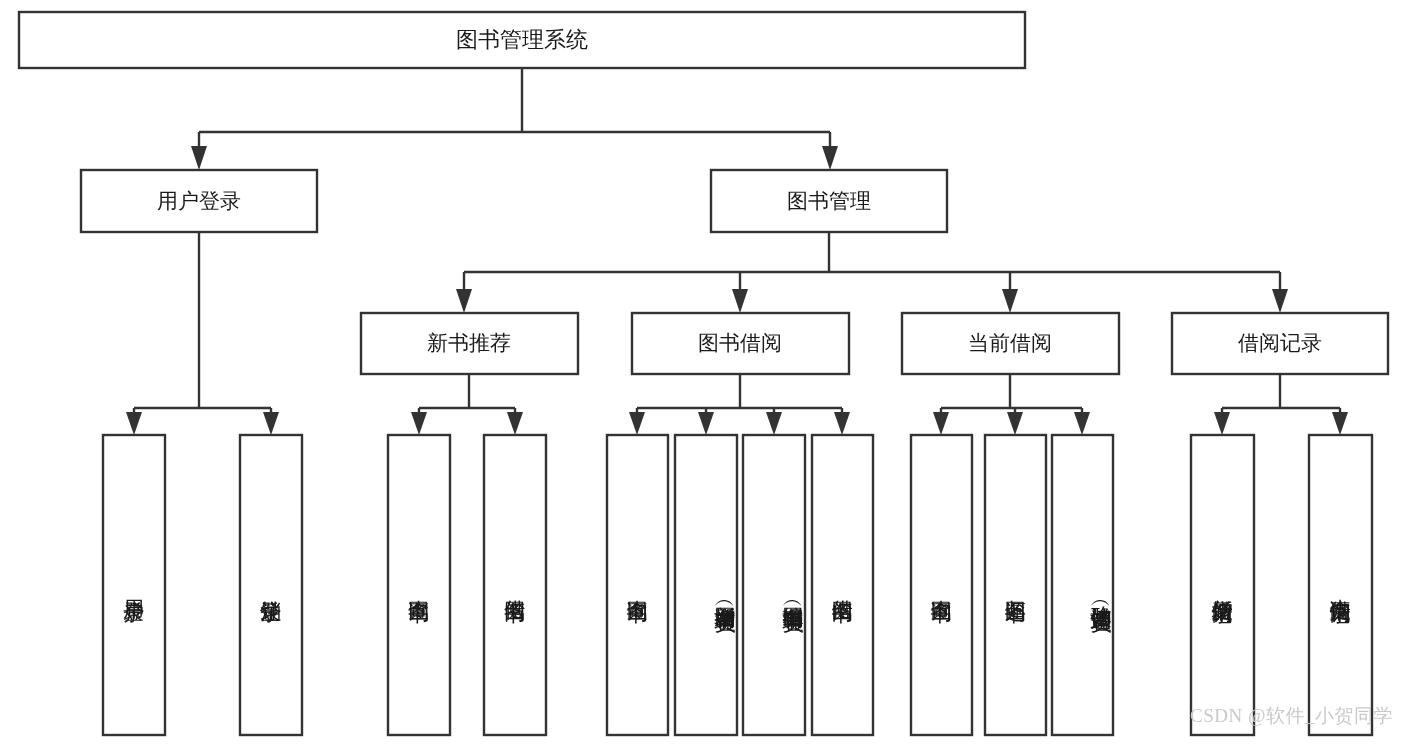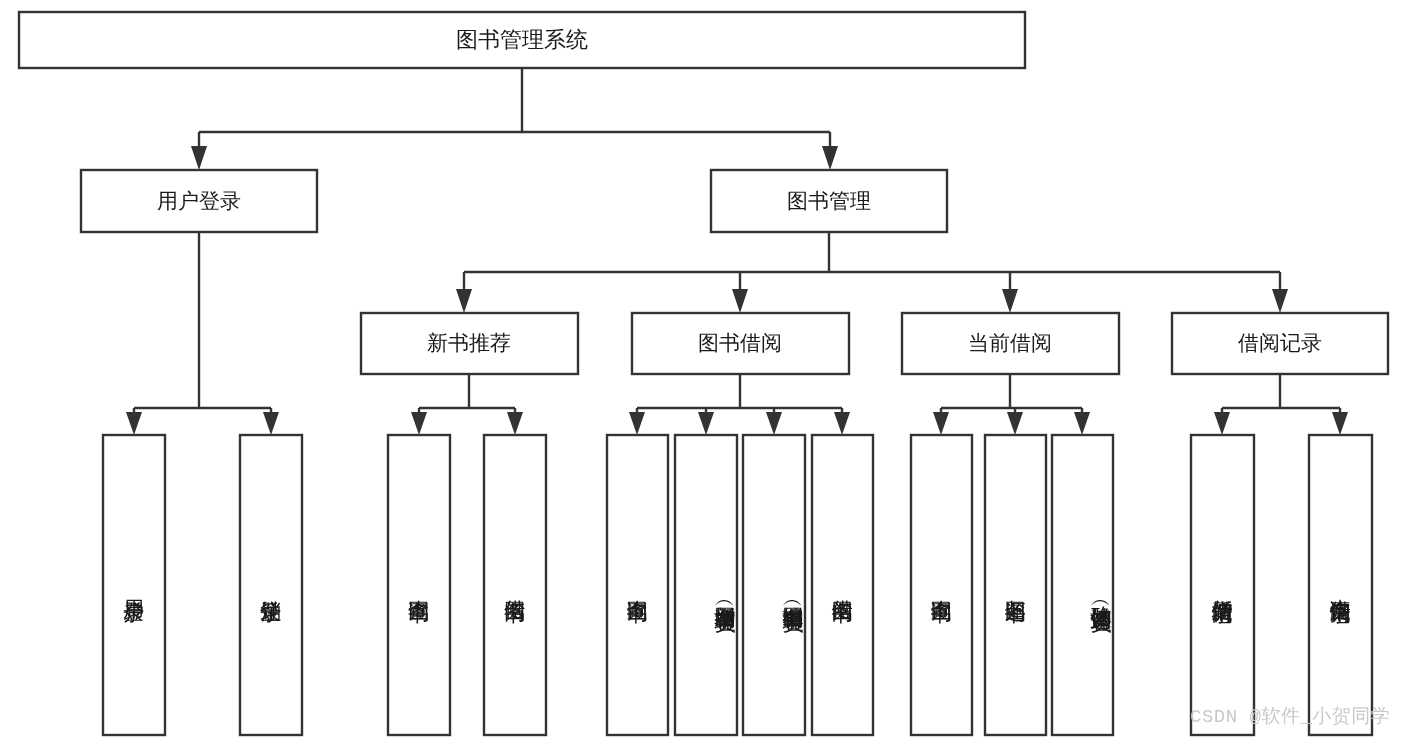--- a/index.html
+++ b/index.html
@@ -67,21 +67,21 @@
     color: #1a1a1a;
     letter-spacing: 1px;
     display: flex;
     align-items: center;
     justify-content: center;
     white-space: nowrap;
     pointer-events: none;
   }
   .watermark {
     position: absolute;
-    font-family: Liberation Mono, monospace;
+    font-family: Liberation Serif, serif;
     font-size: 19px;
     color: #c9c9c9;
     white-space: nowrap;
     letter-spacing: 0.5px;
   }
 </style>
 </head>
 <body>
 
 <div id="diagram-root">

